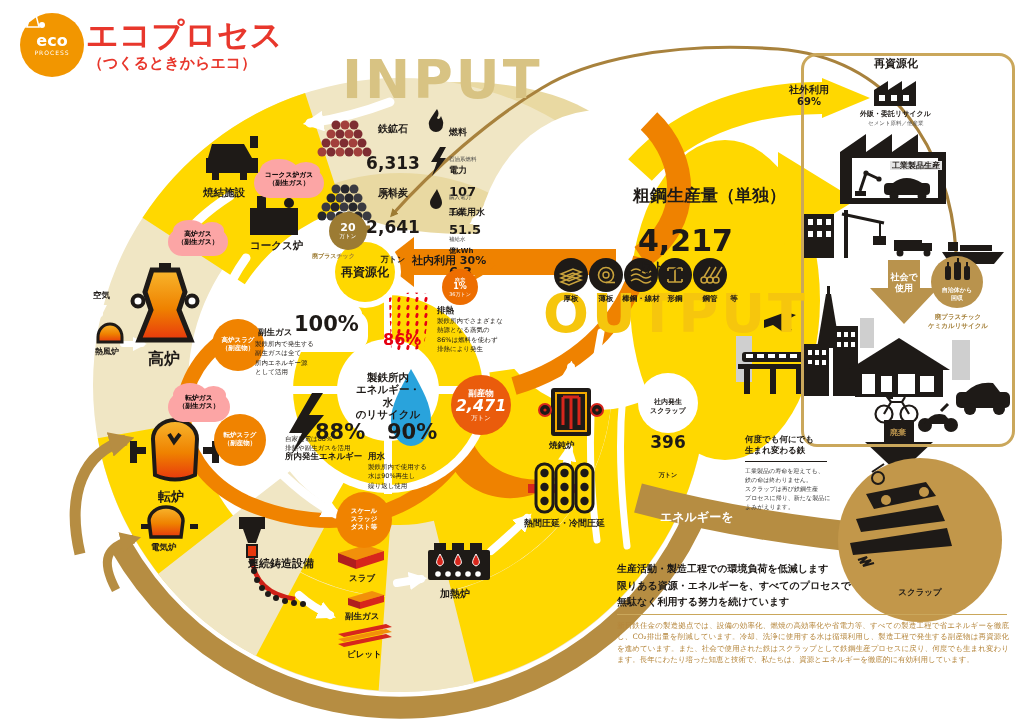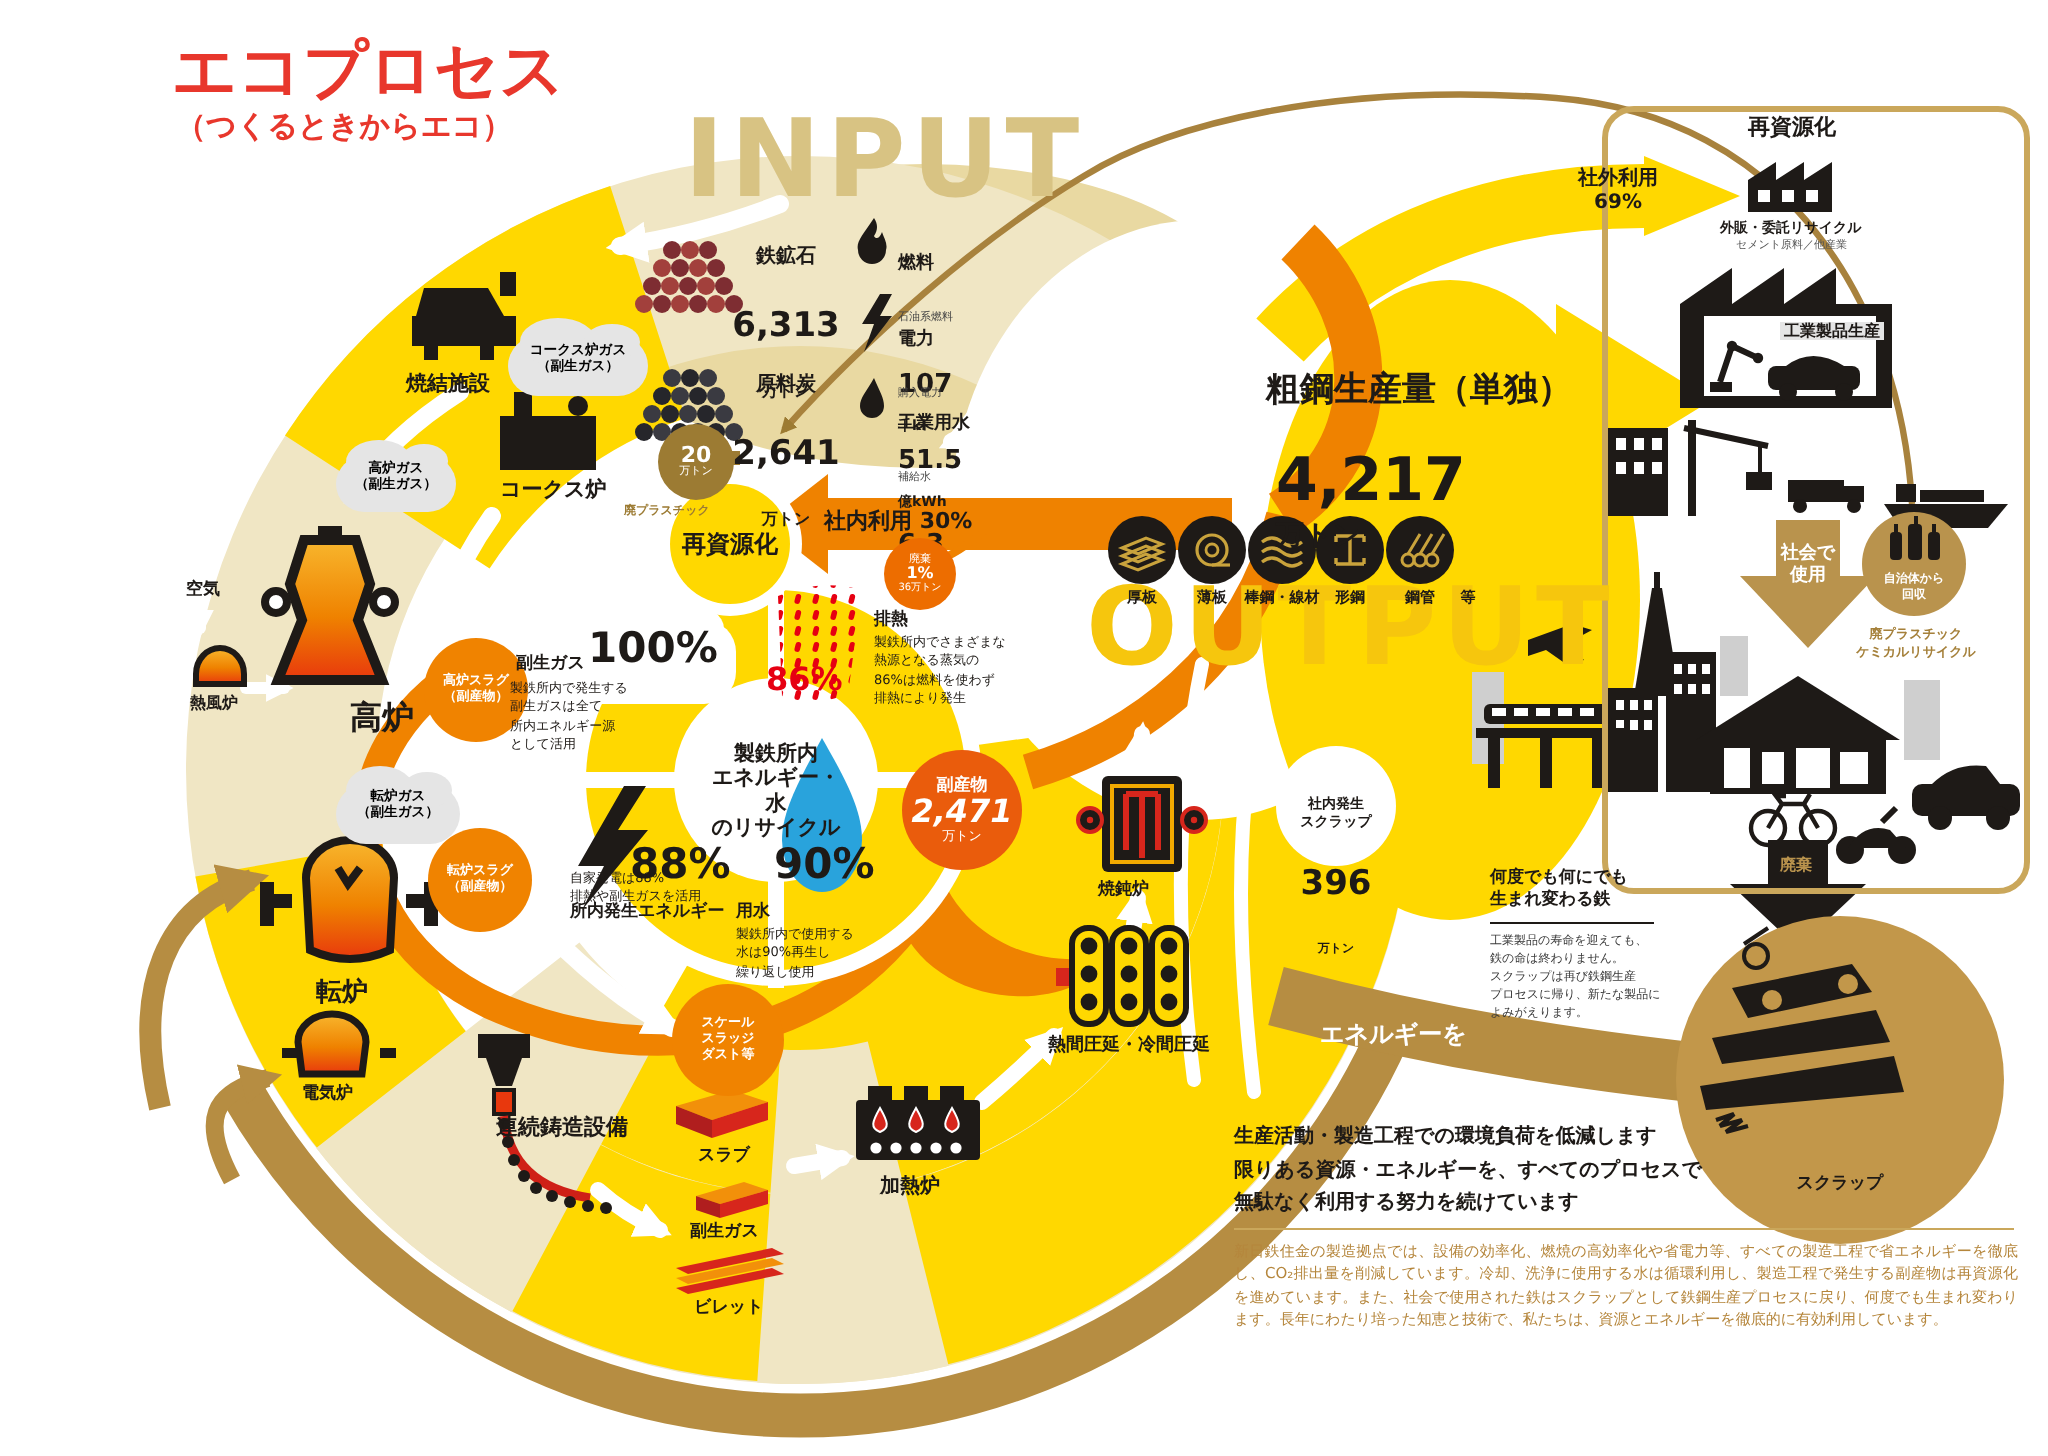--- a/index.html
+++ b/index.html
@@ -5,21 +5,21 @@
   html,body{margin:0;padding:0;background:#fff;}
   .stage{position:relative;width:1024px;height:728px;background:#fff;overflow:hidden;
          font-family:"DejaVu Sans","Liberation Sans",sans-serif;}
   .stage svg{position:absolute;left:0;top:0;}
   .t{position:absolute;line-height:1.18;white-space:pre-line;color:#1e1a17;z-index:3;}
   .b{font-weight:bold;}
   .c{text-align:center;}
   .w{color:#fff;}
   .circ{position:absolute;border-radius:50%;display:flex;flex-direction:column;align-items:center;
         justify-content:center;text-align:center;z-index:3;line-height:1.2;white-space:pre-line;}
-  .cloud{position:absolute;background:#e5e5e5;border-radius:16px;z-index:2;}
+  .cloud{position:absolute;background:#fca5a5;border-radius:16px;z-index:2;}
   .cloud::before{content:"";position:absolute;width:55%;height:80%;background:inherit;border-radius:50%;top:-30%;left:8%;}
   .cloud::after{content:"";position:absolute;width:40%;height:60%;background:inherit;border-radius:50%;top:-20%;right:6%;}
   .cw{background:#fff;}
   .cloudtxt{position:relative;z-index:2;width:100%;text-align:center;white-space:pre-line;line-height:1.25;}
   .panel{position:absolute;border:3px solid #caa75b;border-radius:16px;z-index:1;}
   .hr{position:absolute;z-index:3;}
   .lbl-wh-bg{background:#e5e5e5;padding:0 2px;}
 </style>
 </head>
 <body>
@@ -372,20 +372,29 @@
     <path d="M 872 472 l 12 -8" stroke="#1e1a17" stroke-width="2" fill="none"></path>
     <path d="M 866 494 l 60 -12 l 10 14 l -62 13 z" fill="#1e1a17"></path>
     <path d="M 856 519 l 82 -14 l 7 16 l -84 11 z" fill="#1e1a17"></path>
     <path d="M 850 543 l 97 -15 l 5 18 l -99 9 z" fill="#1e1a17"></path>
     <circle cx="886" cy="500" r="5" fill="#c2974a"></circle>
         <circle cx="924" cy="492" r="5" fill="#c2974a"></circle>
     <path d="M 858 560 l 9 -3 l -7 6 l 11 -3 l -8 6 l 11 -3" stroke="#1e1a17" stroke-width="2.2" fill="none"></path>
   </g>
 </svg>
 
+<div class="circ" style="left:20px;top:13px;width:64px;height:64px;background:#f29600;">
+  <span class="w b" style="font-size:16px;line-height:1;">eco</span>
+  <span class="w" style="font-size:6px;letter-spacing:1px;">PROCESS</span>
+  <svg width="26" height="18">
+        <path d="M 10 2 h 6 l 3 12 h -12 z" fill="none" stroke="#fff" stroke-width="1.5"></path>
+        <circle cx="4" cy="12" r="3" fill="#fff"></circle>
+        <circle cx="22" cy="12" r="3" fill="#fff"></circle>
+      </svg>
+</div>
 <div class="t b" style="left:86px;top:17px;font-size:32px;color:#e8372c;">エコプロセス</div>
 <div class="t b" style="left:88px;top:55px;font-size:15px;color:#e8372c;">（つくるときからエコ）</div>
 
 <div class="t b" style="left:342px;top:48px;font-size:54px;color:#d8c383;letter-spacing:3px;z-index:2;">INPUT</div>
 <div class="t b" style="left:543px;top:282px;font-size:54px;color:#f6c60d;letter-spacing:3px;z-index:2;">OUTPUT</div>
 
 <div class="t c" style="left:358px;top:104px;width:70px;">
   <div class="b" style="font-size:10px;">鉄鉱石</div>
   <div class="b" style="font-size:17px;line-height:1.1;">6,313</div>
   <div class="b" style="font-size:8px;">万トン</div>
@@ -424,21 +433,21 @@
   <span class="b" style="font-size:11px;line-height:1;">20</span>
   <span style="font-size:5.5px;">万トン</span>
 </div>
 <div class="t b" style="left:312px;top:252px;font-size:6px;color:#9c7b33;">廃プラスチック</div>
 <div class="cloud" style="left:168px;top:228px;width:60px;height:28px;">
   <div class="cloudtxt b" style="font-size:6.8px;padding-top:2px;">高炉ガス
 （副生ガス）</div>
 </div>
 <div class="t b" style="left:93px;top:290px;font-size:8.5px;">空気</div>
 <div class="t b" style="left:95px;top:347px;font-size:8px;">熱風炉</div>
-<div class="t b" style="left:148px;top:350px;font-size:16px;margin-left:27px;">高炉</div>
+<div class="t b" style="left:148px;top:350px;font-size:16px;">高炉</div>
 <div class="circ w" style="left:212px;top:319px;width:52px;height:52px;background:#f08300;">
   <span class="b" style="font-size:6.5px;">高炉スラグ
 （副産物）</span>
 </div>
 <div class="cloud" style="left:168px;top:392px;width:62px;height:30px;">
   <div class="cloudtxt b" style="font-size:6.8px;padding-top:2px;">転炉ガス
 （副生ガス）</div>
 </div>
 <div class="circ w" style="left:214px;top:414px;width:52px;height:52px;background:#f08300;">
   <span class="b" style="font-size:6.5px;">転炉スラグ

